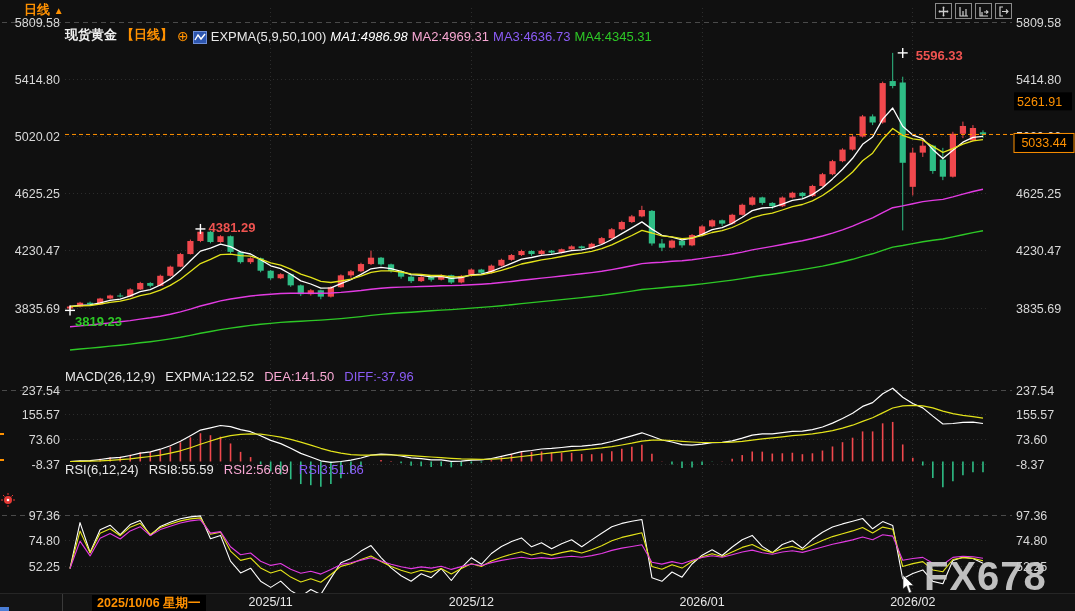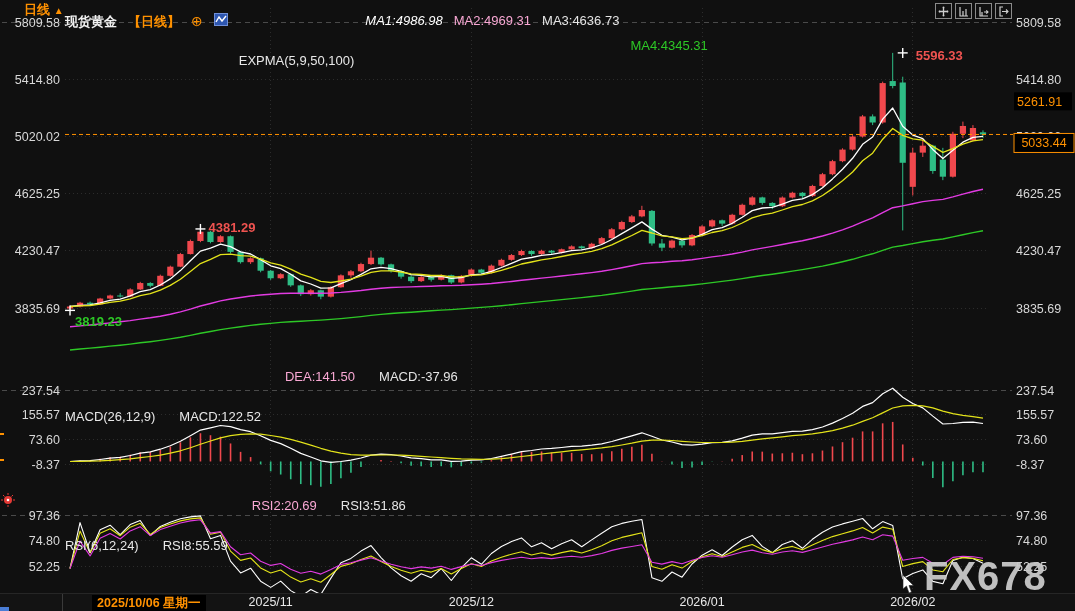--- a/index.html
+++ b/index.html
@@ -1,29 +1,29 @@
 <!DOCTYPE html>
 <html><head>
 <meta charset="utf-8">
 <style>
   html,body{margin:0;padding:0;background:#000;}
   #app{position:relative;width:1075px;height:611px;background:#101010;overflow:hidden;
        font-family:"Liberation Sans","DejaVu Sans",sans-serif;}
   #chart{position:absolute;left:0;top:0;}
-  .hdr{position:absolute;left:65px;top:13px;display:flex;gap:11px;align-items:flex-start;
+  .hdr{position:absolute;left:65px;top:4px;display:flex;gap:4px;align-items:flex-end;
        font-size:13px;white-space:nowrap;z-index:5;}
   .sym{color:#f0f0f0;font-weight:bold;}
   .org{color:#ff9100;font-weight:bold;}
-  .wht{color:#e8e8e8;margin-top:40px;}
-  .c1{color:#ffffff;font-style:italic;} .c2{color:#f9a8d4;} .c3{color:#e5e5e5;} .c4{color:#2dc826;margin-top:25px;}
+  .wht{color:#e8e8e8;}
+  .c1{color:#ffffff;font-style:italic;} .c2{color:#f9a8d4;} .c3{color:#8b5cf6;} .c4{color:#2dc826;margin-top:25px;}
   .linkico{color:#ff9100;font-size:14px;font-weight:normal;}
   #toolbar{position:absolute;right:63px;top:3px;display:flex;gap:3px;z-index:5;}
   .tbico{width:15px;height:14px;border:1px solid #8a8a8a;background:#101010;
          display:flex;align-items:center;justify-content:center;cursor:pointer;}
-  .subhdr{position:absolute;left:65px;display:flex;gap:24px;font-size:13px;white-space:nowrap;z-index:5;}
+  .subhdr{position:absolute;left:65px;display:flex;gap:10px;font-size:13px;white-space:nowrap;z-index:5;}
   #taxis{position:absolute;left:0;top:593px;width:1075px;height:18px;background:#131313;
          border-top:1px solid #262626;z-index:4;}
   #periodSel{position:absolute;left:24px;top:1px;font-size:13px;z-index:5;}
   .tdivider{position:absolute;left:62px;top:0;width:1px;height:18px;background:#3a3a3a;}
   .tlabel{position:absolute;top:1px;font-size:12.5px;color:#e8e8e8;font-weight:normal;white-space:nowrap;}
   .thi{background:#000;color:#ff9100;padding:0 5px;font-weight:bold;}
   #wm{position:absolute;left:924px;top:554px;font-size:40px;font-weight:bold;color:#c9c9c9;
       letter-spacing:1px;z-index:6;opacity:.95;}
   #cursor{position:absolute;left:902px;top:575px;z-index:10;}
   .corner{position:absolute;left:0;bottom:0;width:9px;height:5px;background:#4a7dd6;z-index:6;}
@@ -450,29 +450,29 @@
     <span class="tbico">
       <svg width="11" height="11">
           <path d="M5,1 H2 V10 H5" stroke="#cfcfcf" stroke-width="1.2" fill="none"></path>
       <path d="M4,5.5 L10,5.5 M8,3.5 L10,5.5 L8,7.5" stroke="#cfcfcf" stroke-width="1.1" fill="none"></path>
         </svg>
     </span>
   </div>
 
   <div class="subhdr" style="top:369px">
     <span class="wht">MACD(26,12,9)</span>
-    <span class="wht">MACD:122.52</span>
+    <span class="wht">EXPMA:122.52</span>
     <span class="c2">DEA:141.50</span>
-    <span class="c3">MACD:-37.96</span>
-  </div>
-
-  <div class="subhdr" style="top:498px">
+    <span class="c3">DIFF:-37.96</span>
+  </div>
+
+  <div class="subhdr" style="top:462px">
     <span class="wht">RSI(6,12,24)</span>
     <span class="wht">RSI8:55.59</span>
-    <span class="c2">RSI2:20.69</span>
+    <span class="c2">RSI2:56.69</span>
     <span class="c3">RSI3:51.86</span>
   </div>
 
   <div id="taxis">
     <span class="tdivider"></span>
     <span id="time-labels"><div class="tlabel thi" style="left: 92.0815px;">2025/10/06 星期一</div><div class="tlabel" style="left: 270.668px; transform: translateX(-50%);">2025/11</div><div class="tlabel" style="left: 471.321px; transform: translateX(-50%);">2025/12</div><div class="tlabel" style="left: 702.071px; transform: translateX(-50%);">2026/01</div><div class="tlabel" style="left: 912.755px; transform: translateX(-50%);">2026/02</div></span>
     <span class="corner"></span>
   </div>
   <div id="periodSel">
     <span class="org">日线</span>

